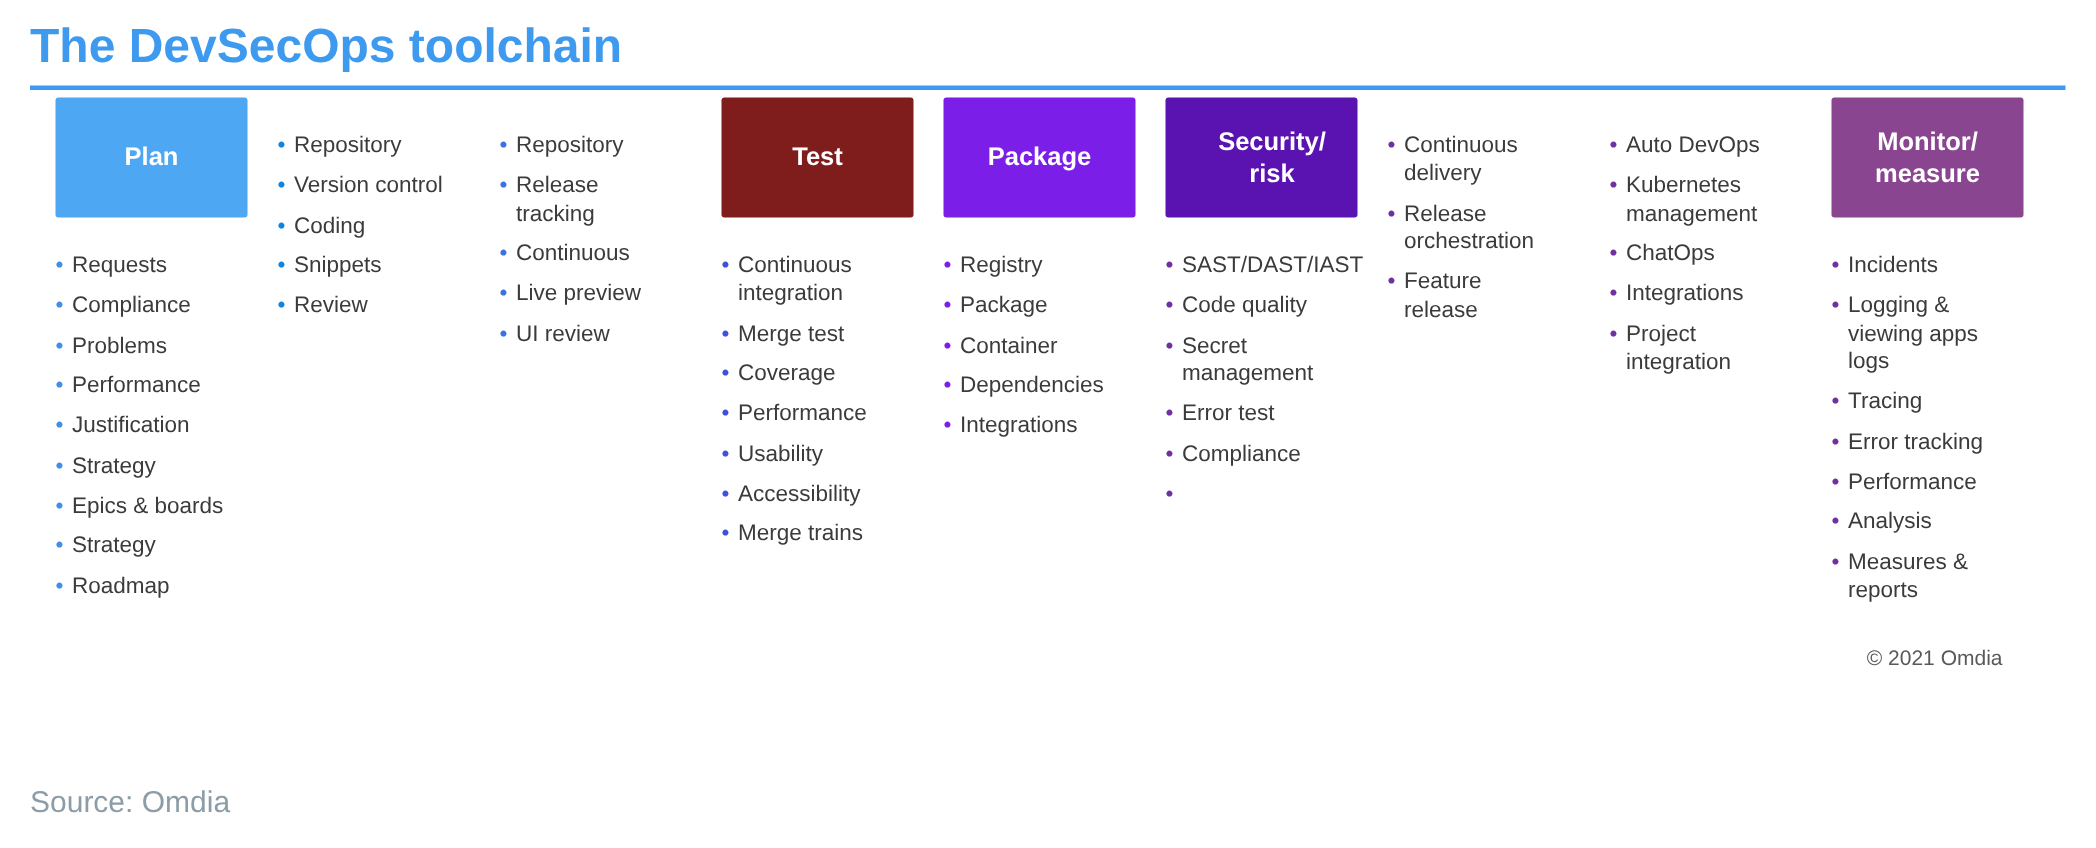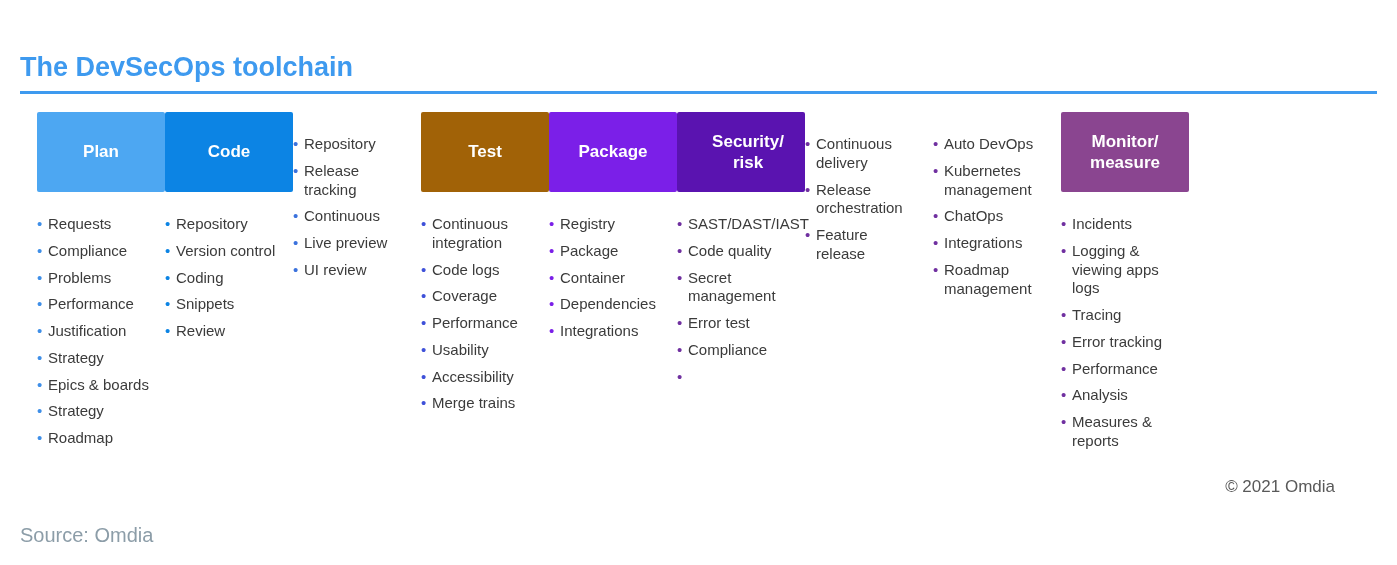--- a/index.html
+++ b/index.html
@@ -5,34 +5,34 @@
   * { margin: 0; padding: 0; box-sizing: border-box; }
   html, body { background: #ffffff; }
   body {
     width: 1397px; height: 565px;
     font-family: "Liberation Sans", sans-serif;
     position: relative; overflow: hidden;
   }
   .page { padding: 12px 20px 0 20px; }
   .title {
     color: #3E9AEF;
-    font-size: 27px;
+    font-size: 32px;
     font-weight: 700;
     letter-spacing: 0px;
-    margin-top: 40px;
   }
   .rule {
     height: 3px;
     background: #3E9AEF;
     margin-top: 8px;
     width: 1357px;
   }
   .columns {
     display: flex;
-    margin-top: 18px;
+    gap: 20px;
+    margin-top: 5px;
     margin-left: 17px;
   }
   .column { width: 128px; flex: none; }
   .header {
     width: 128px; height: 80px;
     display: flex; align-items: center; justify-content: center;
     border-radius: 2px;
   }
   .header-label {
     color: #ffffff;
@@ -52,21 +52,21 @@
     font-size: 15px;
     line-height: 1.25;
     color: #3B3B3B;
   }
   .bullet { flex: none; width: 11px; }
   .item-text { flex: 1; overflow-wrap: break-word; }
   .copyright {
     text-align: right;
     margin: 18px 42px 0 0;
     color: #595959;
-    font-size: 17px;
+    font-size: 14px;
   }
   .source {
     position: absolute;
     left: 20px;
     top: 524px;
     color: #8C9DA8;
     font-size: 20px;
   }
 </style>
 </head>
@@ -114,23 +114,20 @@
             <span class="item-text">Strategy</span>
           </div>
           <div class="item">
             <span class="bullet" style="color: rgb(63, 143, 232);">•</span>
             <span class="item-text">Roadmap</span>
           </div>
         </div>
   </div>
 
   <div class="column col-2">
-    <div class="header" style="background: rgb(12, 132, 228);">
-      <span class="header-label">Code</span>
-    </div>
     <div class="items">
           <div class="item">
             <span class="bullet" style="color: rgb(12, 132, 228);">•</span>
             <span class="item-text">Repository</span>
           </div>
           <div class="item">
             <span class="bullet" style="color: rgb(12, 132, 228);">•</span>
             <span class="item-text">Version control</span>
           </div>
           <div class="item">
@@ -167,31 +164,31 @@
             <span class="item-text">Live preview</span>
           </div>
           <div class="item">
             <span class="bullet" style="color: rgb(59, 114, 221);">•</span>
             <span class="item-text">UI review</span>
           </div>
         </div>
   </div>
 
   <div class="column col-4">
-    <div class="header" style="background: #a16207;">
+    <div class="header" style="background: #7f1d1d;">
       <span class="header-label">Test</span>
     </div>
     <div class="items">
           <div class="item">
             <span class="bullet" style="color: rgb(63, 81, 217);">•</span>
             <span class="item-text">Continuous integration</span>
           </div>
           <div class="item">
             <span class="bullet" style="color: rgb(63, 81, 217);">•</span>
-            <span class="item-text">Code logs</span>
+            <span class="item-text">Merge test</span>
           </div>
           <div class="item">
             <span class="bullet" style="color: rgb(63, 81, 217);">•</span>
             <span class="item-text">Coverage</span>
           </div>
           <div class="item">
             <span class="bullet" style="color: rgb(63, 81, 217);">•</span>
             <span class="item-text">Performance</span>
           </div>
           <div class="item">
@@ -299,21 +296,21 @@
           <div class="item">
             <span class="bullet" style="color: rgb(112, 48, 160);">•</span>
             <span class="item-text">ChatOps</span>
           </div>
           <div class="item">
             <span class="bullet" style="color: rgb(112, 48, 160);">•</span>
             <span class="item-text">Integrations</span>
           </div>
           <div class="item">
             <span class="bullet" style="color: rgb(112, 48, 160);">•</span>
-            <span class="item-text">Roadmap management</span>
+            <span class="item-text">Project integration</span>
           </div>
         </div>
   </div>
 
   <div class="column col-9">
     <div class="header" style="background: rgb(138, 69, 144);">
       <span class="header-label">Monitor/
 measure</span>
     </div>
     <div class="items">

